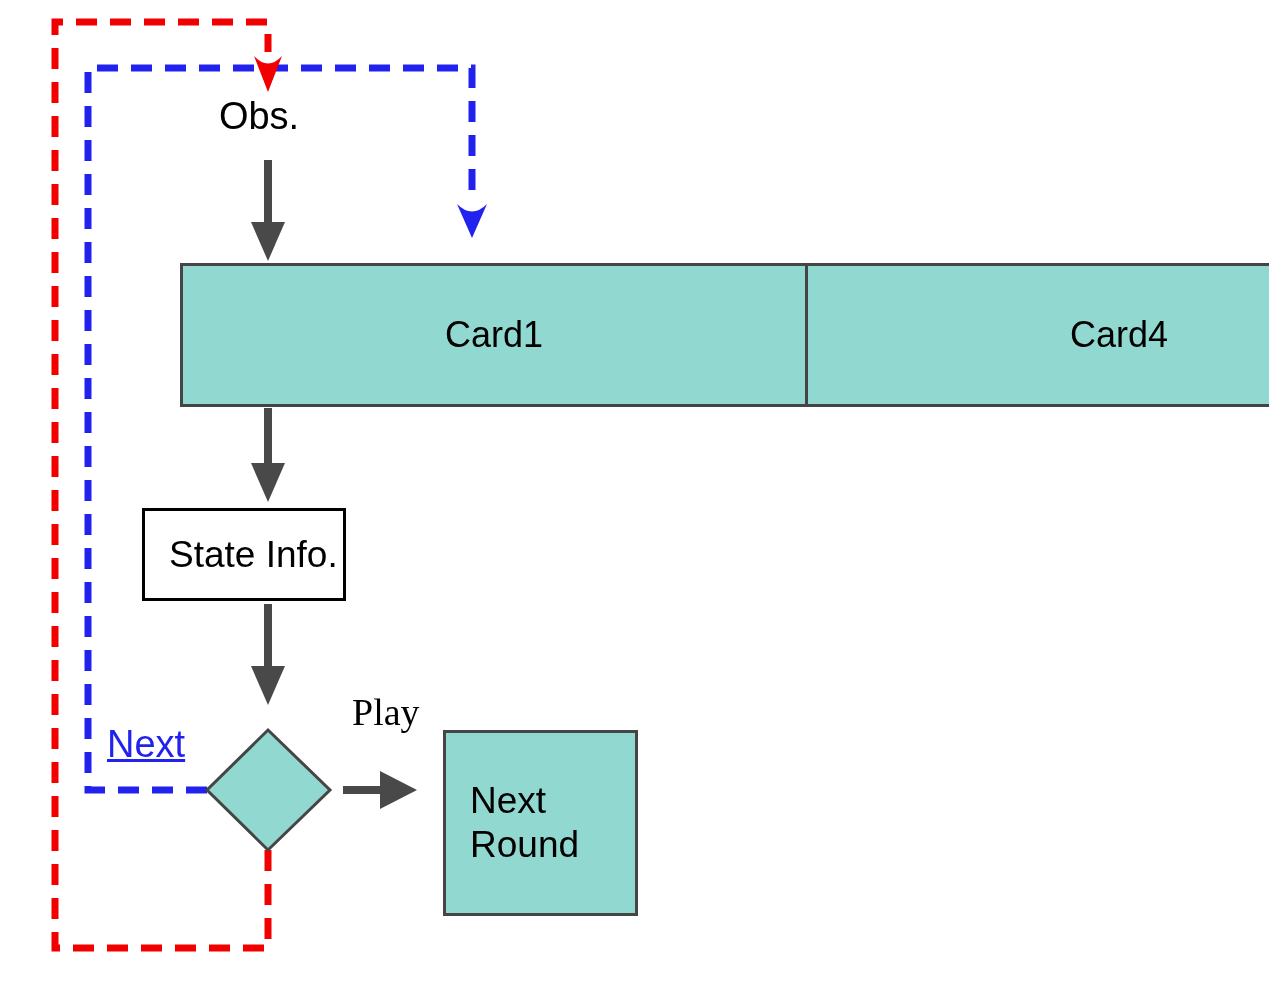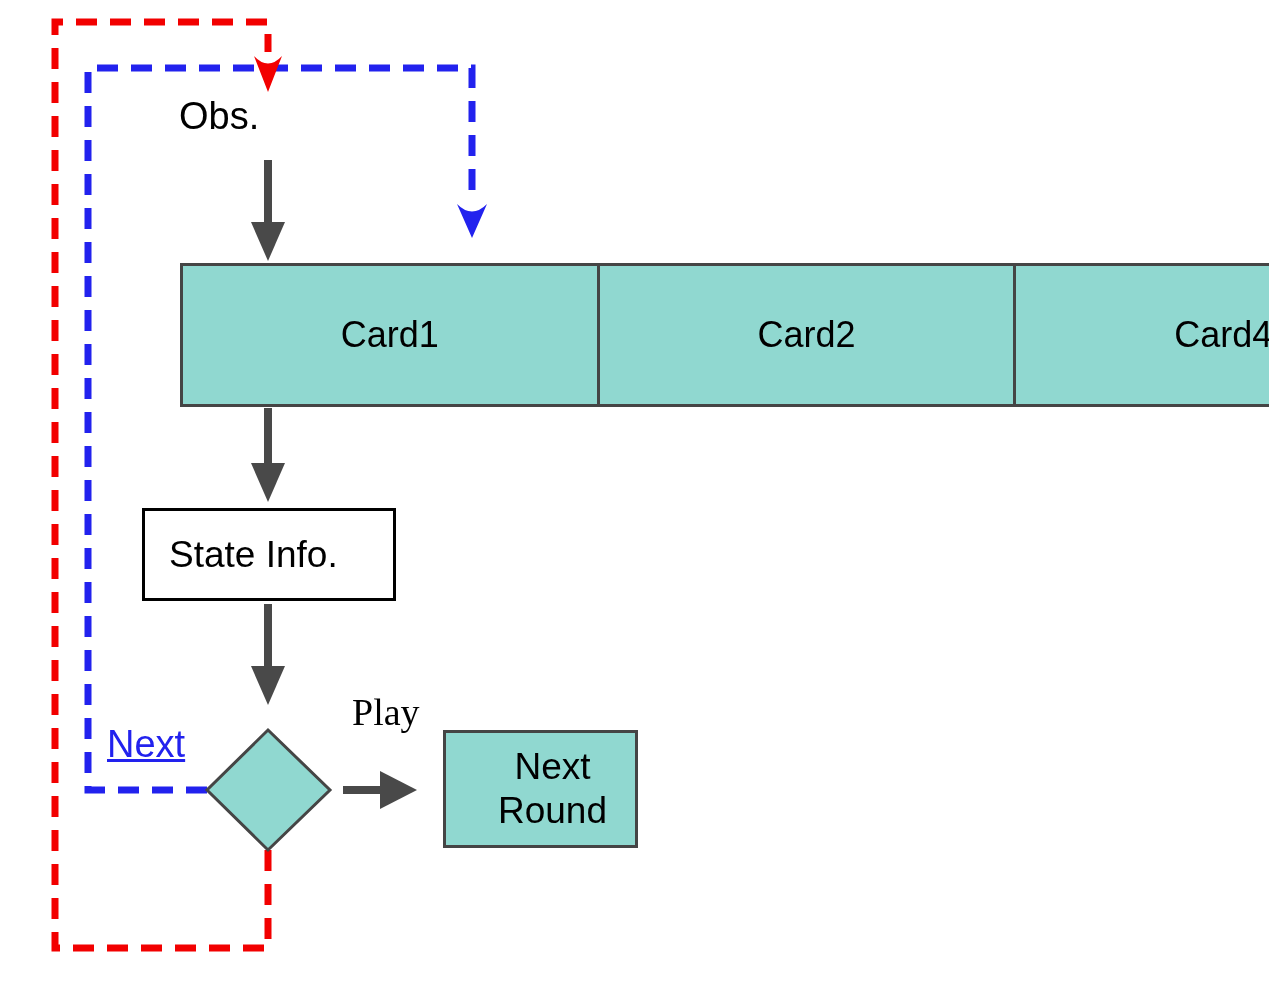--- a/index.html
+++ b/index.html
@@ -27,37 +27,37 @@
     display:flex;
   }
   .card {
     flex:1 1 0; background:var(--node-fill); border:3px solid var(--node-border);
     margin-left:-3px; display:flex; align-items:center; justify-content:center;
     font-size:36px; color:#000;
   }
   .card:first-child { margin-left:0; }
 
   .state-info-box {
-    position:absolute; left:142px; top:508px; width:254px; height:93px;
+    position:absolute; left:142px; top:508px; width:204px; height:93px;
     box-sizing:border-box; background:#ffffff;
     border:3px solid var(--state-info-border);
     display:flex; align-items:center; padding-left:24px;
     font-size:37px; color:#000;
   }
 
   .next-round-box {
-    position:absolute; left:443px; top:730px; width:195px; height:118px;
+    position:absolute; left:443px; top:730px; width:195px; height:186px;
     box-sizing:border-box; background:var(--node-fill);
     border:3px solid var(--node-border);
     display:flex; align-items:center; padding-left:24px;
-    font-size:37px; line-height:1.2; color:#000;text-align:center;
+    font-size:37px; line-height:1.2; color:#000;
   }
 
   .label { position:absolute; font-size:38px; color:#000; line-height:1.1; white-space:nowrap; }
-  .label-obs    { left:179px; top:96px;  width:160px; text-align:left; }
+  .label-obs    { left:179px; top:96px;  width:160px; text-align:center; }
   .label-play   { left:352px; top:692px;font-family:Liberation Serif, serif; }
   .label-next   { left:107px; top:724px; color:var(--loop-blue);text-decoration:underline; }
   .label-choose { left:99px;  top:839px; color:var(--loop-red); }
 </style>
 </head>
 <body>
 
 <div class="canvas">
 
   <svg class="layer" width="1269" height="1006" viewBox="0 0 1269 1006">
@@ -78,21 +78,20 @@
     <polygon class="arrow-head" points="251,666 285,666 268,705"></polygon>
 
     <line class="arrow-line" x1="343" y1="790" x2="384" y2="790"></line>
     <polygon class="arrow-head" points="380,771 380,809 417,790"></polygon>
 
     <polygon class="diamond" points="268,730 330,790 268,850 207,790"></polygon>
   </svg>
 
   <div class="card-row">
     <div class="card">Card1</div>
-    <div class="card">Card2</div>
     <div class="card">Card4</div>
   </div>
 
   <div class="state-info-box">State Info.</div>
 
   <div class="next-round-box">Next Round</div>
 
   <div class="label label-obs">Obs.</div>
   <div class="label label-play">Play</div>
   <div class="label label-next">Next</div>

